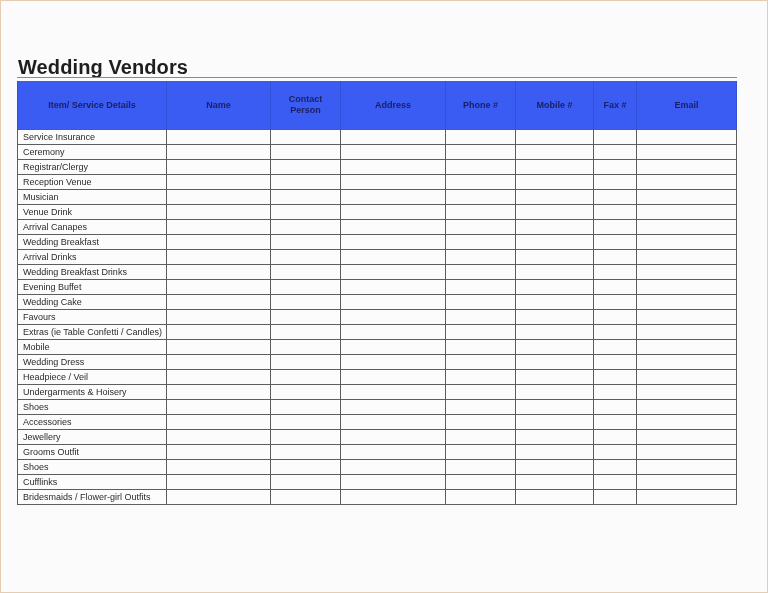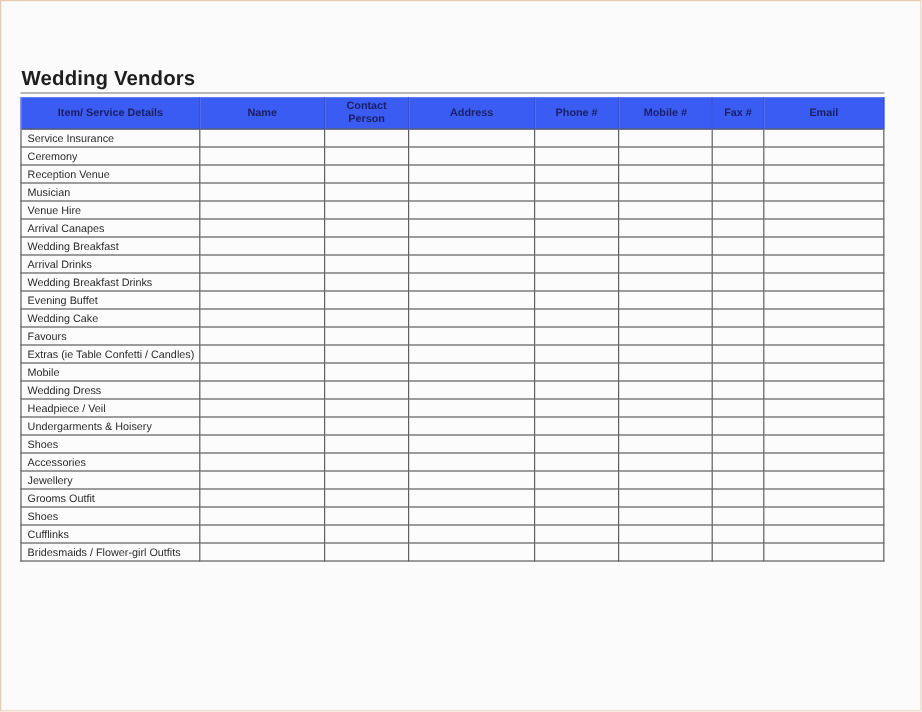--- a/index.html
+++ b/index.html
@@ -18,21 +18,21 @@
       position: absolute;
       left: 0; top: 0;
       width: 766px; height: 591px;
       border: 1px solid #e6cdb2;
       background: #fbfbfb;
     }
     .title {
       position: absolute;
       left: 18px;
       top: 56px;
-      font-size: 17px;
+      font-size: 20px;
       font-weight: bold;
       color: #1e1e1e;
       letter-spacing: 0.1px;
       margin: 0;
     }
     .title-rule {
       position: absolute;
       left: 17px;
       top: 77px;
       width: 720px;
@@ -98,21 +98,21 @@
     <col class="col-address">
     <col class="col-phone">
     <col class="col-mobile">
     <col class="col-fax">
     <col class="col-email">
   </colgroup>
   <thead>
     <tr>
       <th>Item/ Service Details</th>
       <th>Name</th>
-      <th style="padding:1px 12px;">Contact Person</th>
+      <th style="padding:12px 12px;">Contact Person</th>
       <th>Address</th>
       <th>Phone #</th>
       <th>Mobile #</th>
       <th>Fax #</th>
       <th>Email</th>
     </tr>
   </thead>
   <tbody id="vendor-rows">
       <tr class="data-row">
         <td>Service Insurance</td>
@@ -128,41 +128,51 @@
         <td>Ceremony</td>
         <td></td>
         <td></td>
         <td></td>
         <td></td>
         <td></td>
         <td></td>
         <td></td>
       </tr>
       <tr class="data-row">
+        <td>Registrar/Clergy</td>
+        <td></td>
+        <td></td>
+        <td></td>
+        <td></td>
+        <td></td>
+        <td></td>
+        <td></td>
+      </tr>
+      <tr class="data-row">
         <td>Reception Venue</td>
         <td></td>
         <td></td>
         <td></td>
         <td></td>
         <td></td>
         <td></td>
         <td></td>
       </tr>
       <tr class="data-row">
         <td>Musician</td>
         <td></td>
         <td></td>
         <td></td>
         <td></td>
         <td></td>
         <td></td>
         <td></td>
       </tr>
       <tr class="data-row">
-        <td>Venue Hire</td>
+        <td>Venue Drink</td>
         <td></td>
         <td></td>
         <td></td>
         <td></td>
         <td></td>
         <td></td>
         <td></td>
       </tr>
       <tr class="data-row">
         <td>Arrival Canapes</td>

